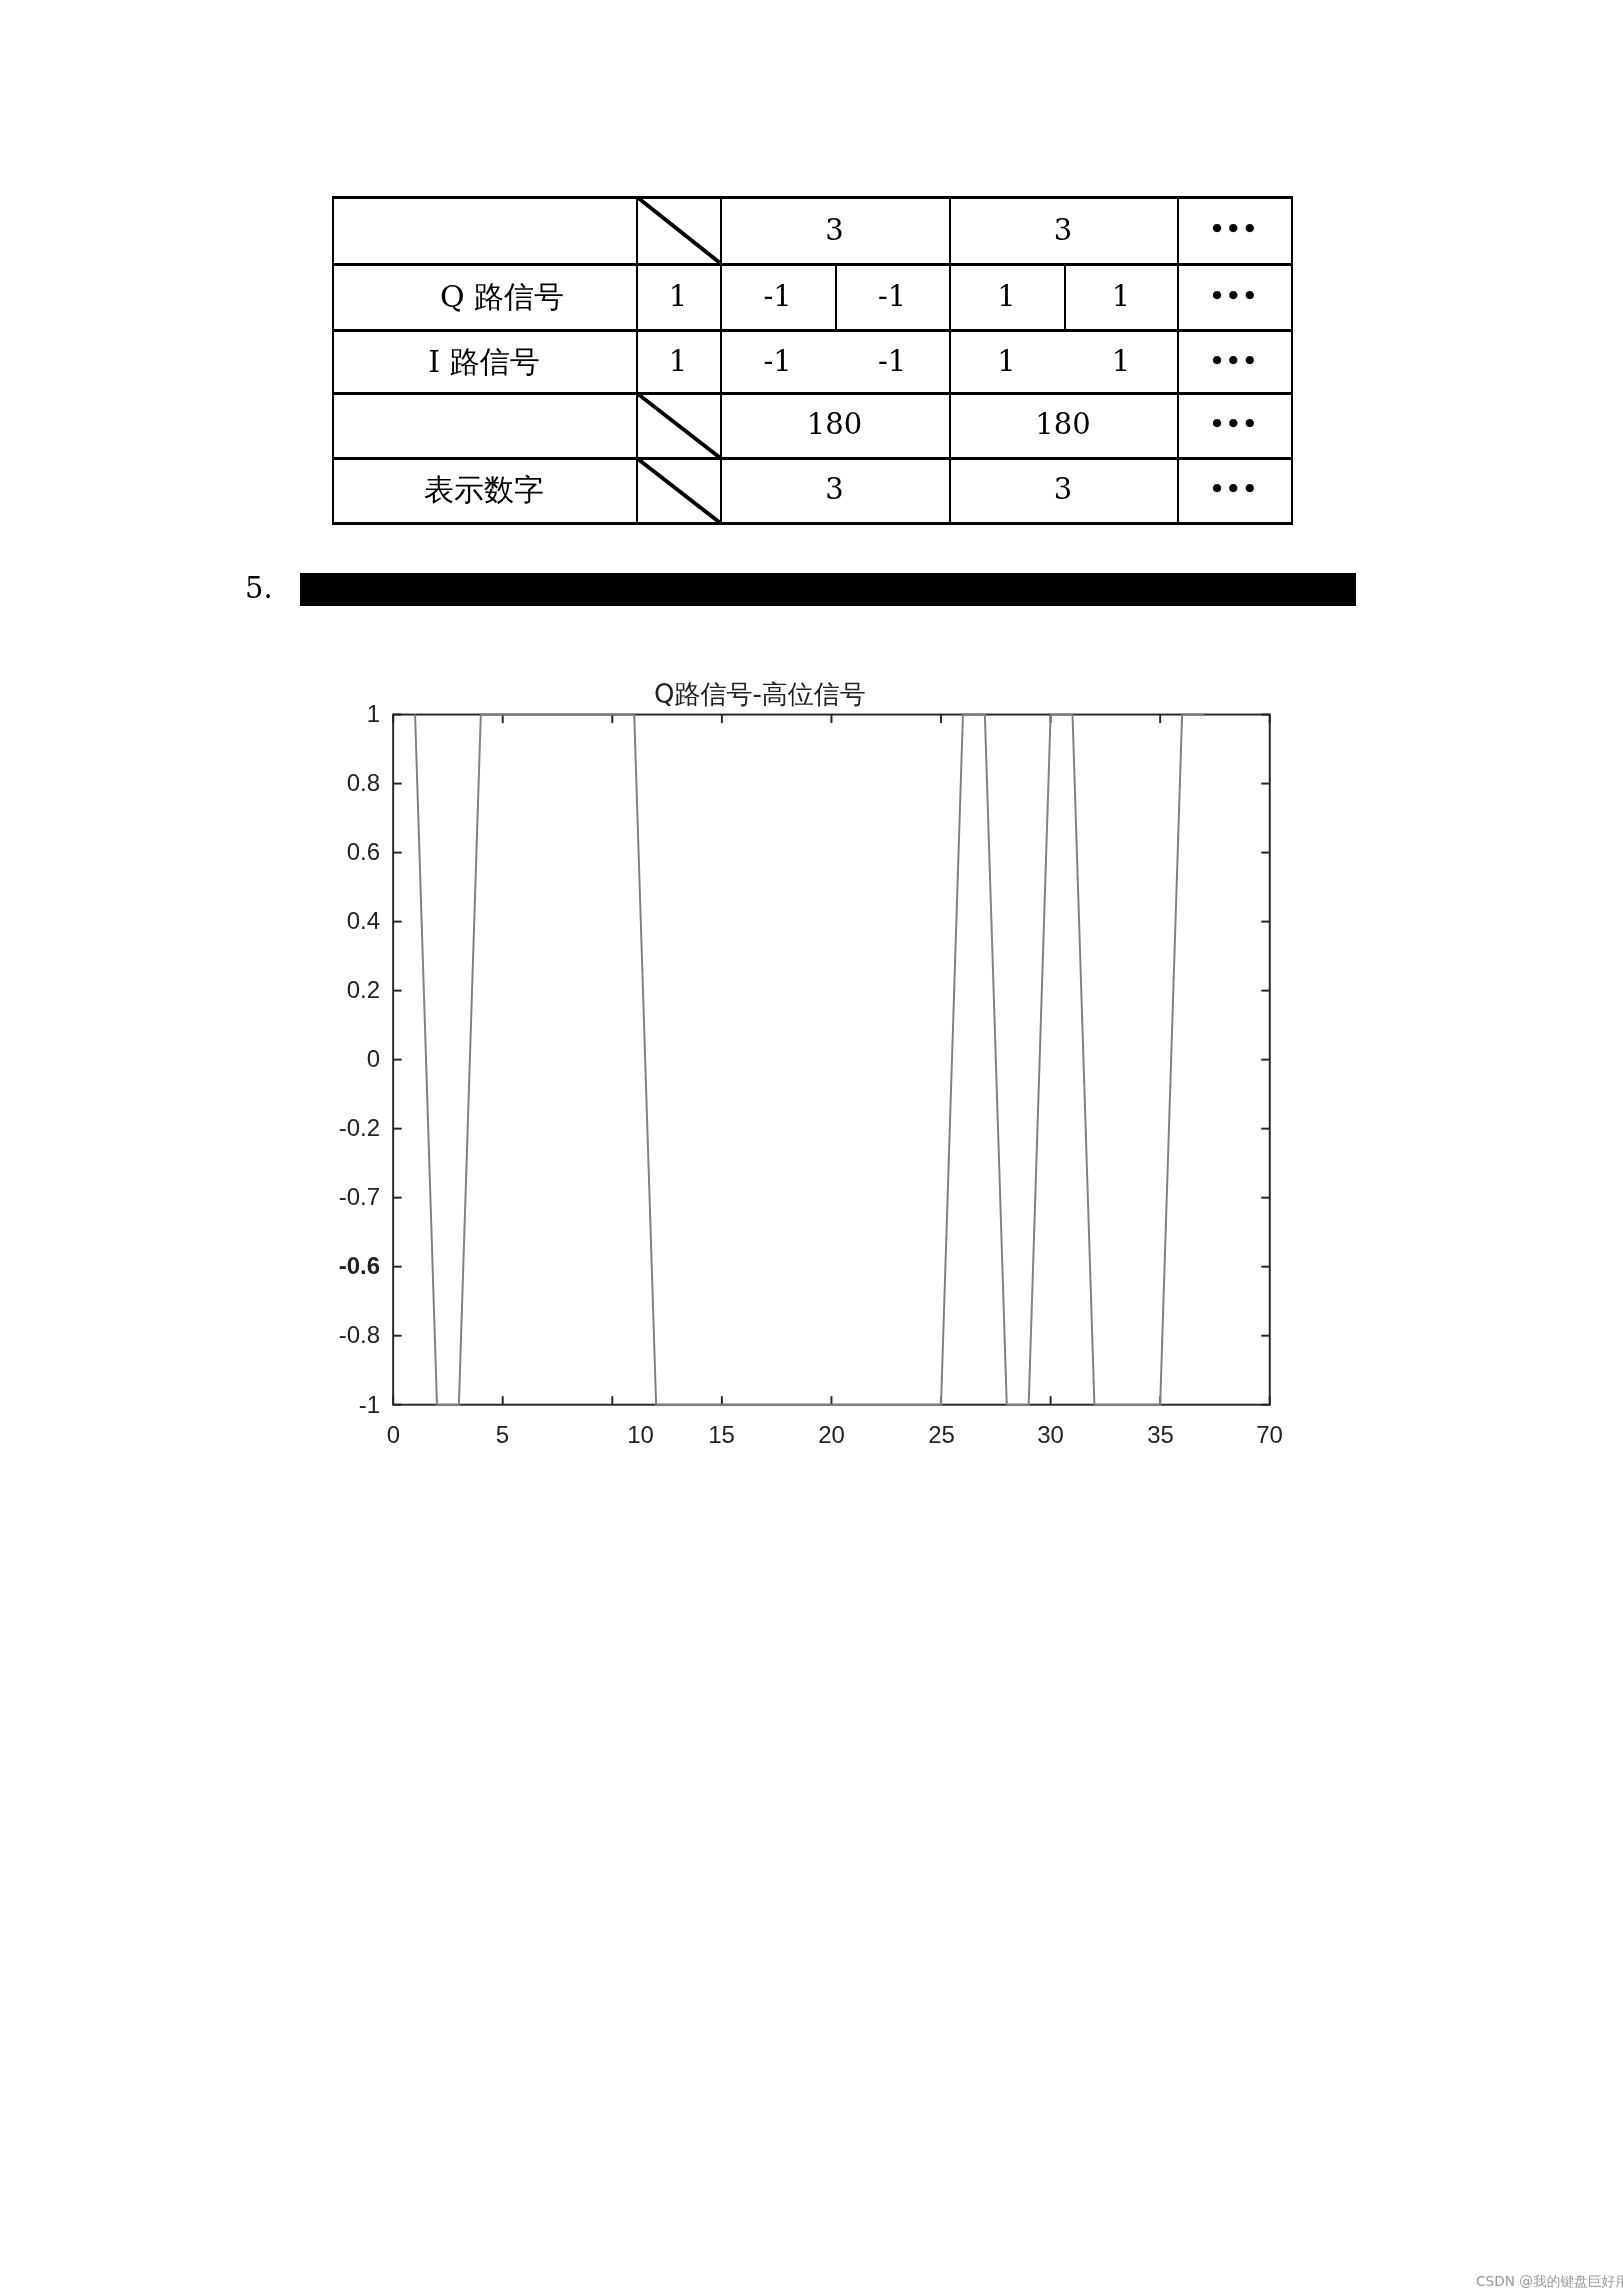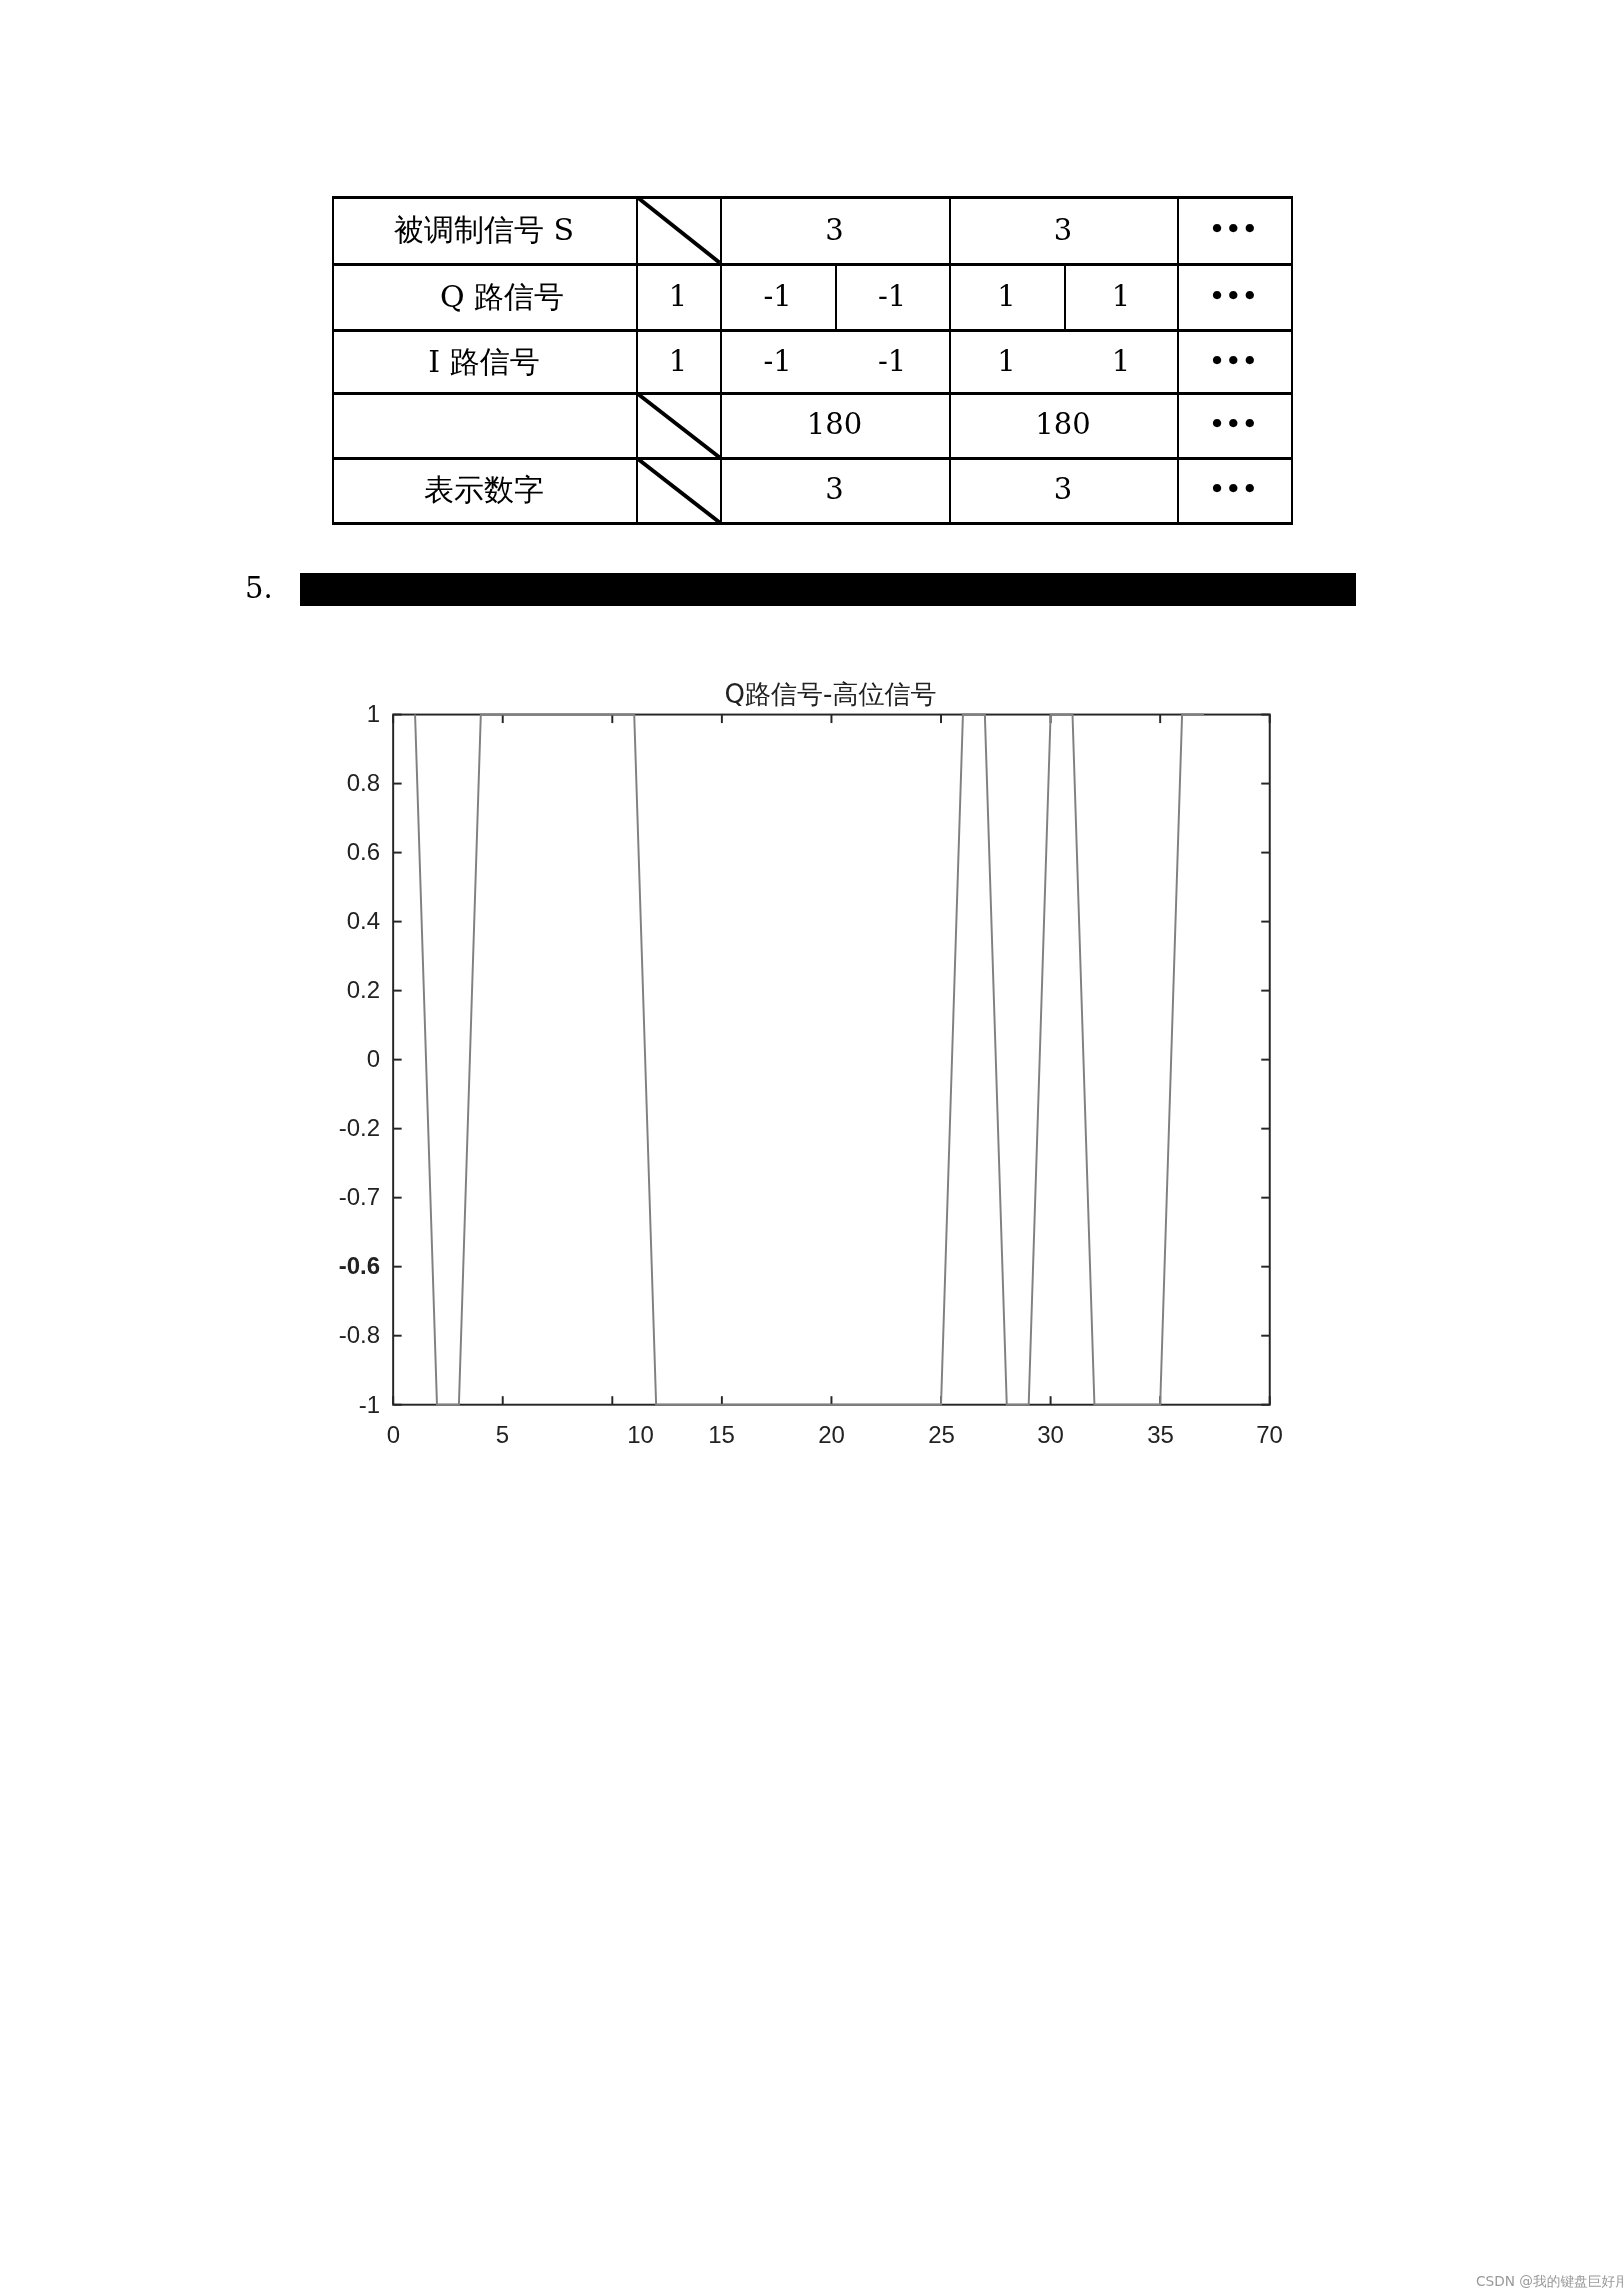--- a/index.html
+++ b/index.html
@@ -12,21 +12,21 @@
   .vline { position:absolute; width:2px; background:#000; }
   .cell { position:absolute; display:flex; align-items:center; justify-content:center;
           font-family:"DejaVu Serif","Liberation Serif",serif; font-size:29px; line-height:1; }
   .cell.label { font-size:30px; }
   .dots { font-size:23.6px; letter-spacing:1.3px; font-weight:bold; font-family:"DejaVu Sans",sans-serif; }
   svg.diag { position:absolute; overflow:visible; }
   
   #sec-num { position:absolute; left:245px; top:571px; font-size:29px; font-family:"DejaVu Serif","Liberation Serif",serif; }
   #redact { position:absolute; left:300px; top:573px; width:1056px; height:33px; background:#000; }
   
-  #chart-title { position:absolute; left:654px; width:353px; top:677px; text-align:center;
+  #chart-title { position:absolute; left:654px; width:353px; top:677px; text-align:left;
      font-family:"DejaVu Sans","Liberation Sans",sans-serif; font-size:26px; color:#222; }
   .ytick-label { position:absolute; width:52px; text-align:right;
      font-family:"Liberation Sans","DejaVu Sans",sans-serif; font-size:24px; color:#222; }
   .xtick-label { position:absolute; width:65px; text-align:center;
      font-family:"Liberation Sans","DejaVu Sans",sans-serif; font-size:24px; color:#222; }
   #watermark { position:absolute; left:1476px; top:2273px;
      font-family:"DejaVu Sans","Liberation Sans",sans-serif; font-size:13.7px; color:#9a9a9a; white-space:nowrap; }
 </style>
 </head>
 <body>
@@ -52,21 +52,20 @@
   <svg class="diag" style="left:304px;top:0;" width="85" height="68" viewBox="0 0 130 104">
     <line x1="2" y1="2" x2="128" y2="102" stroke="#000" stroke-width="6"></line>
   </svg>
   <svg class="diag" style="left:304px;top:196px;" width="85" height="67" viewBox="0 0 130 102">
     <line x1="2" y1="2" x2="128" y2="100" stroke="#000" stroke-width="6"></line>
   </svg>
   <svg class="diag" style="left:304px;top:261px;" width="85" height="67" viewBox="0 0 130 102">
     <line x1="2" y1="2" x2="128" y2="100" stroke="#000" stroke-width="6"></line>
   </svg>
 
-  <div class="cell label" style="left:0;top:0;width:304px;height:68px;">被调制信号 S</div>
   <div class="cell" style="left:388px;top:0;width:229px;height:68px;">3</div>
   <div class="cell" style="left:617px;top:0;width:228px;height:68px;">3</div>
   <div class="cell dots" style="left:845px;top:0;width:114px;height:68px;">•••</div>
 
   <div class="cell label" style="left:0;top:67px;width:340px;height:67px;">Q 路信号</div>
   <div class="cell" style="left:304px;top:67px;width:84px;height:67px;">1</div>
   <div class="cell" style="left:388px;top:67px;width:115px;height:67px;">-1</div>
   <div class="cell" style="left:503px;top:67px;width:114px;height:67px;">-1</div>
   <div class="cell" style="left:617px;top:67px;width:115px;height:67px;">1</div>
   <div class="cell" style="left:732px;top:67px;width:114px;height:67px;">1</div>

